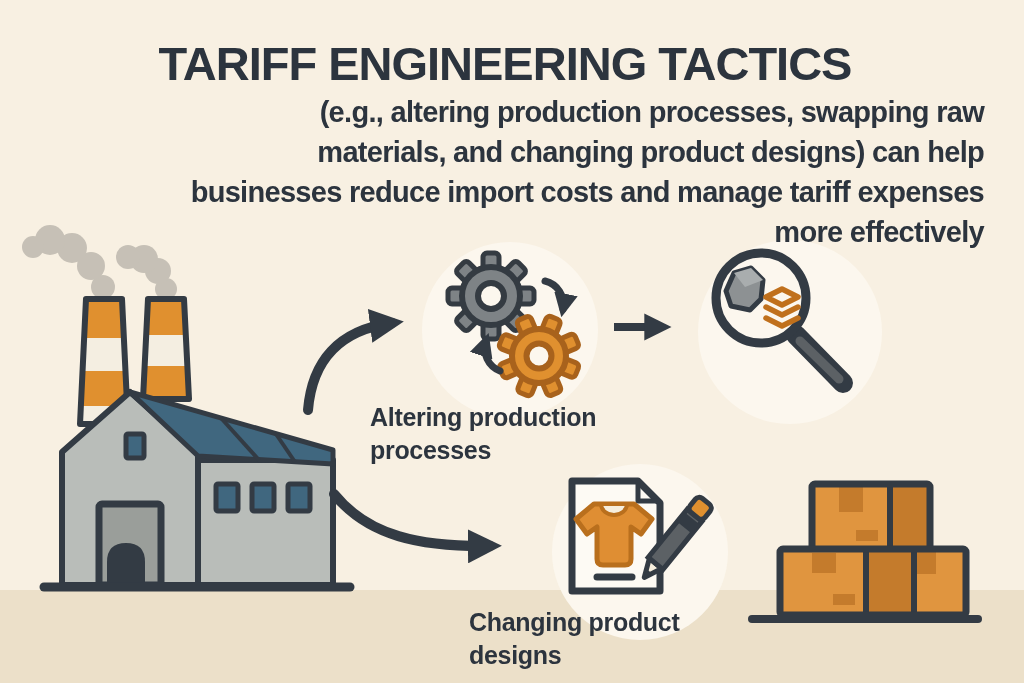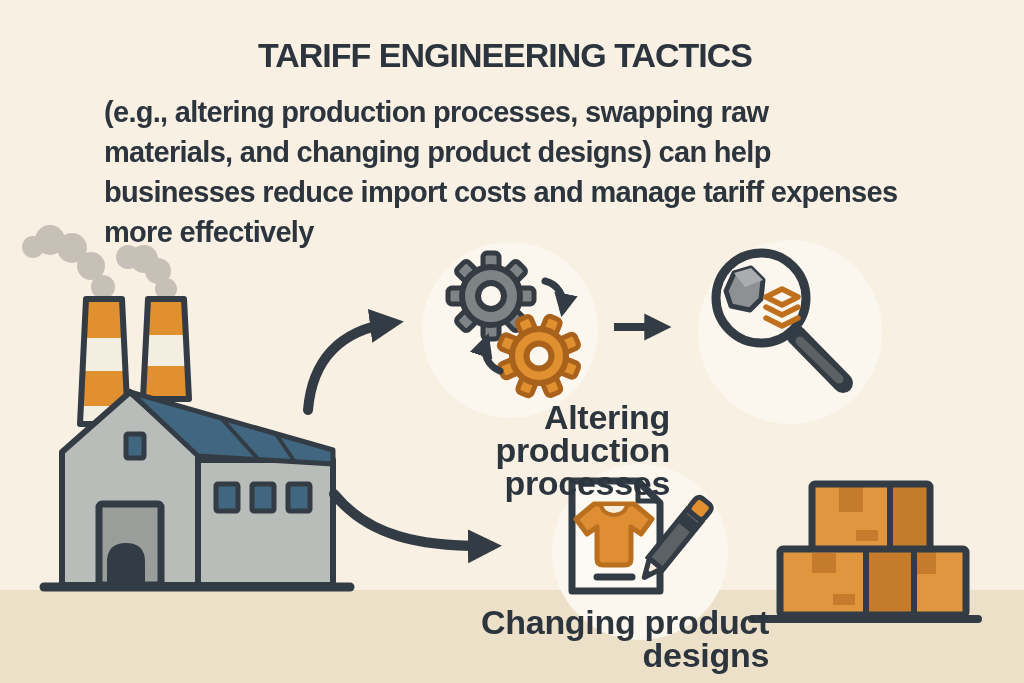--- a/index.html
+++ b/index.html
@@ -4,30 +4,30 @@
 <style>
   html,body{margin:0;padding:0;}
   body{font-family:"Liberation Sans","DejaVu Sans",sans-serif;background:#555;}
   .canvas{
     position:relative;width:1024px;height:683px;overflow:hidden;
     background:#f8f0e2;color:#2c343e;
   }
   .canvas svg.art{position:absolute;left:0;top:0;}
   .title{
     position:absolute;left:0;top:36px;width:1010px;
-    text-align:center;font-size:34px;font-weight:800;letter-spacing:-1px;
+    text-align:center;font-size:47px;font-weight:800;letter-spacing:-1px;
     color:#2c343e;white-space:pre-line;
   }
   .subtitle{
     position:absolute;left:104px;top:92px;width:880px;
     font-size:29px;font-weight:700;letter-spacing:-0.7px;line-height:40px;
-    color:#2c343e;white-space:pre-line;
+    color:#2c343e;white-space:pre-line;text-align:right;
   }
   .tactic-label{
-    position:absolute;text-align:right;font-size:34px;font-weight:700;
+    position:absolute;text-align:left;font-size:25px;font-weight:700;
     line-height:33px;letter-spacing:-0.3px;color:#2c343e;white-space:pre-line;
   }
   .label-altering{left:370px;top:401px;width:300px;}
   .label-swapping{left:647px;top:401px;width:260px;}
   .label-changing{left:469px;top:606px;width:300px;}
 </style>
 </head>
 <body>
 
 <div class="canvas">

